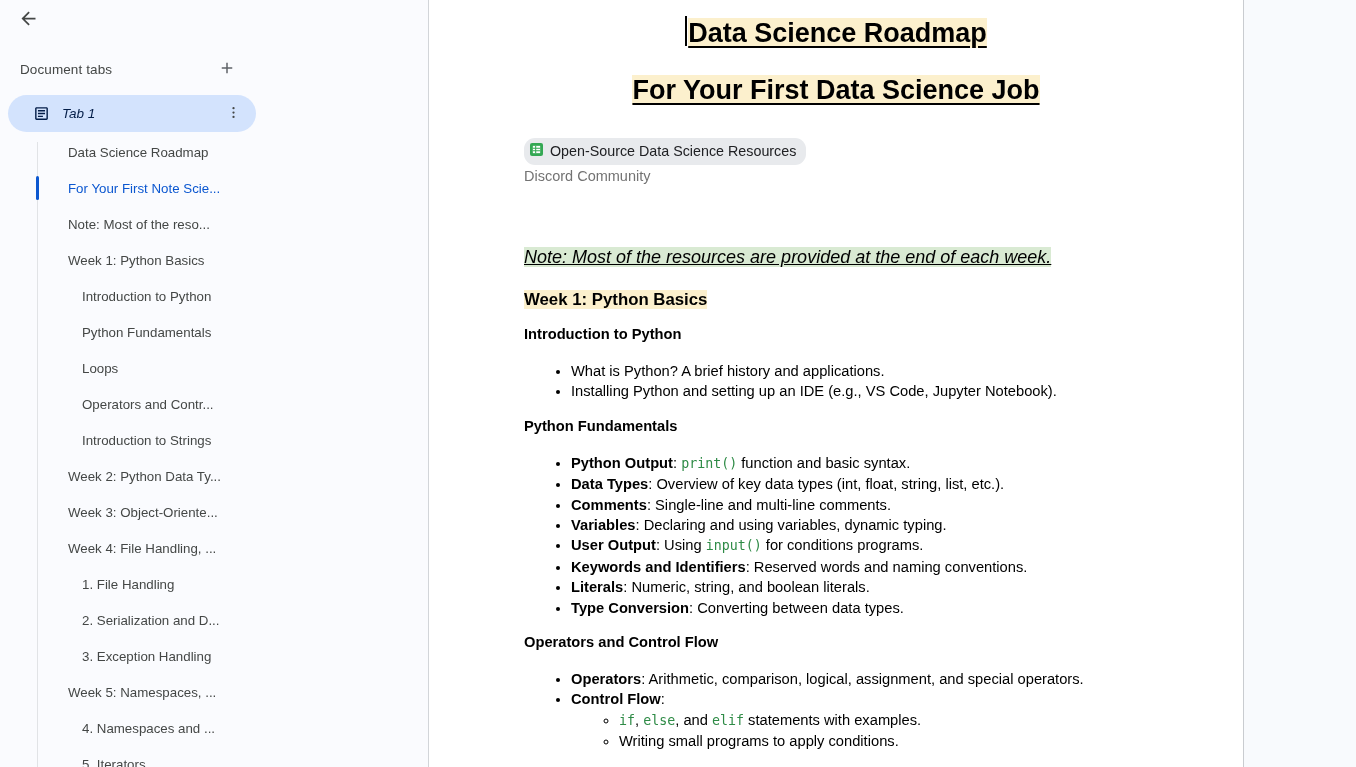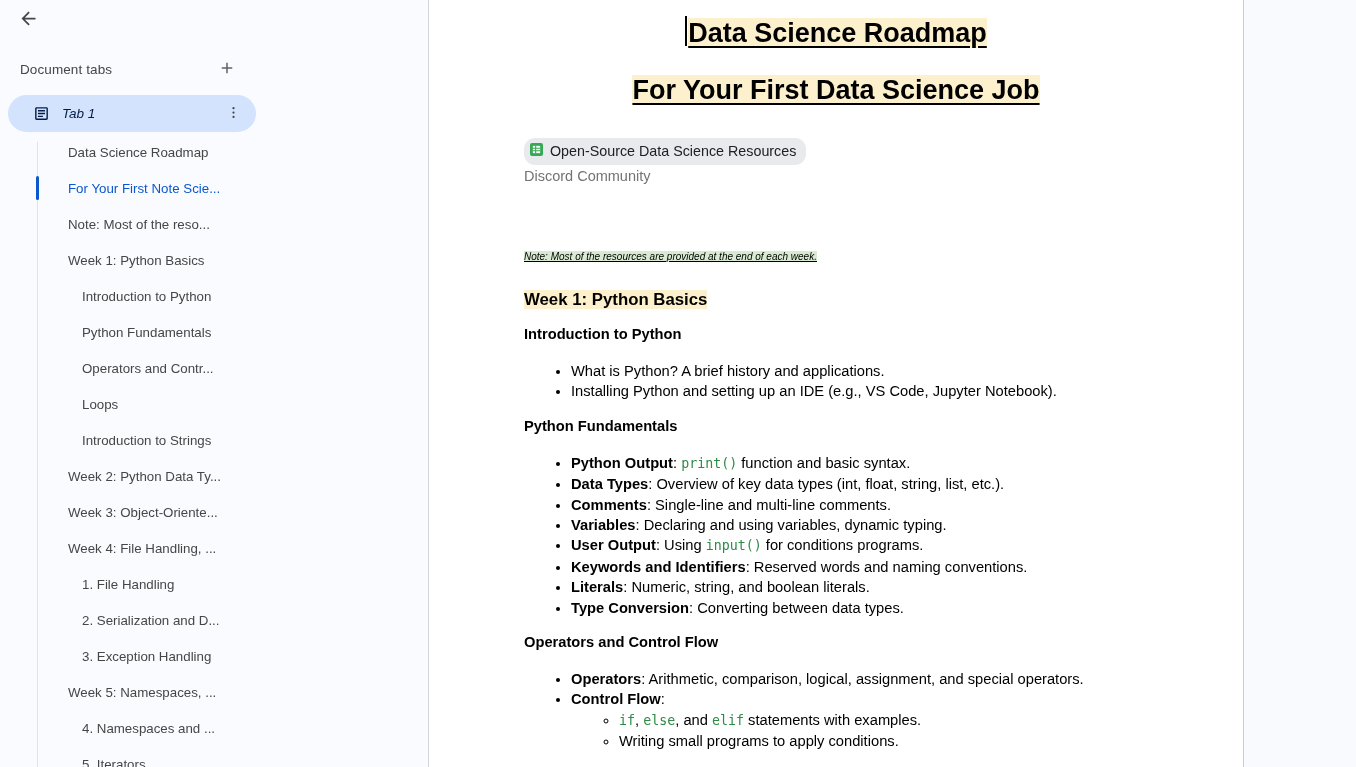--- a/index.html
+++ b/index.html
@@ -94,21 +94,21 @@
   .chip-line { margin: 31px 0 0; line-height: 22px; }
   .chip {
     display: inline-flex; align-items: center; gap: 7px;
     background: #e8eaed; border-radius: 11px; padding: 2px 10px 3px 6px;
     font-size: 14.3px; color: #202124; cursor: pointer;
   }
   .chip svg { width: 13px; height: 13px; flex: none; }
   .link-line { margin: 1px 0 0; line-height: 20px; }
   .doc-link { font-size: 14.5px; color: #737373; cursor: pointer; }
 
-  .note-line { margin: 60px 0 0; font-size: 10px; line-height: 22px; font-style: italic; color: #000; }
+  .note-line { margin: 60px 0 0; font-size: 18px; line-height: 22px; font-style: italic; color: #000; }
   .week-heading { margin: 21px 0 0; font-size: 16.8px; font-weight: bold; line-height: 21px; color: #000; }
 
   .sub-heading { margin: 16px 0 0; font-size: 14.7px; font-weight: bold; line-height: 17px; color: #000; }
   .doc-list { margin: 18px 0 0; padding: 0 0 0 47px; }
   .doc-list li { font-size: 14.7px; line-height: 20.4px; color: #000; }
   .doc-list li.lvl2 { list-style-type: circle; margin-left: 48px; }
   .b { font-weight: bold; }
   .code { font-family: "DejaVu Sans Mono", monospace; color: #2e8b46; font-size: 13.3px; }
 </style>
 </head>
@@ -170,24 +170,24 @@
         <div class="outline-item lvl1">
           <span>Week 1: Python Basics</span>
         </div>
         <div class="outline-item lvl2">
           <span>Introduction to Python</span>
         </div>
         <div class="outline-item lvl2">
           <span>Python Fundamentals</span>
         </div>
         <div class="outline-item lvl2">
+          <span>Loops</span>
+        </div>
+        <div class="outline-item lvl2">
           <span>Operators and Contr...</span>
-        </div>
-        <div class="outline-item lvl2">
-          <span>Loops</span>
         </div>
         <div class="outline-item lvl2">
           <span>Introduction to Strings</span>
         </div>
         <div class="outline-item lvl1">
           <span>Week 2: Python Data Ty...</span>
         </div>
         <div class="outline-item lvl1">
           <span>Week 3: Object-Oriente...</span>
         </div>

